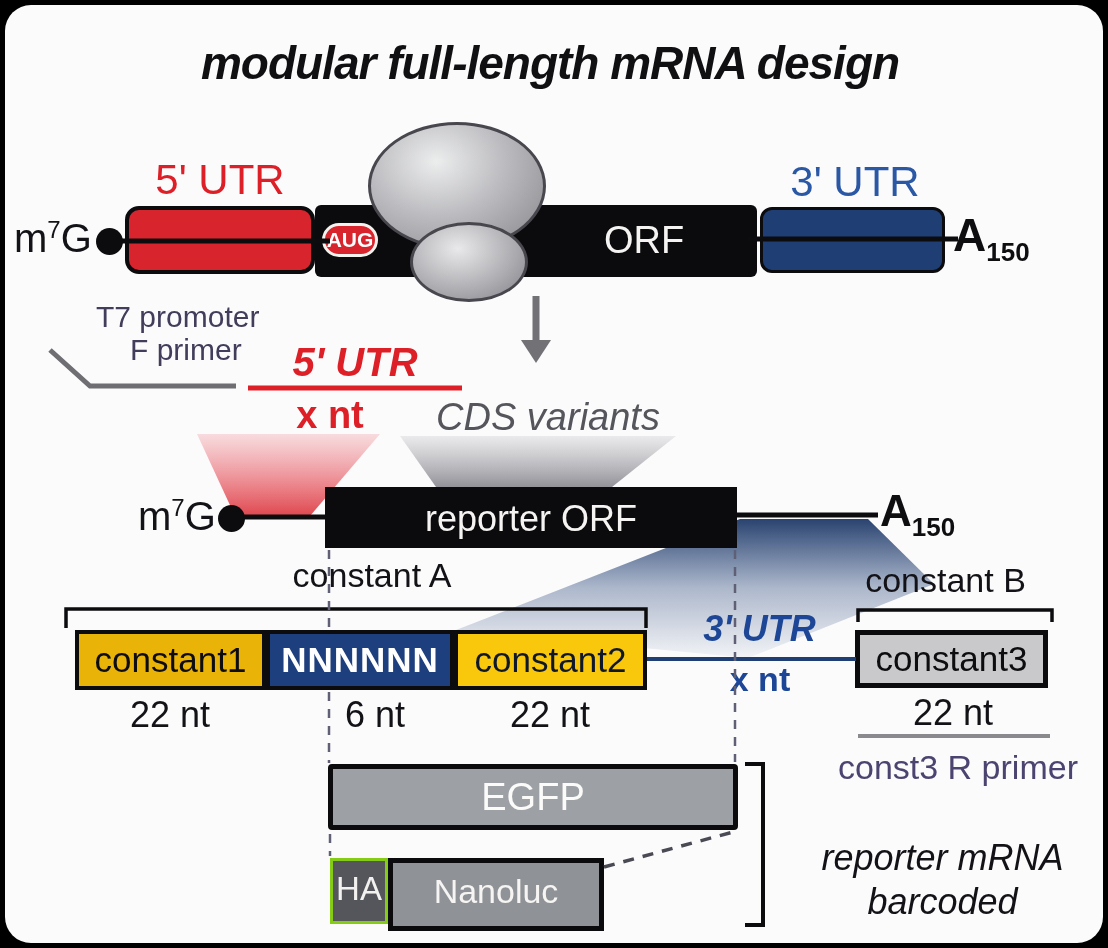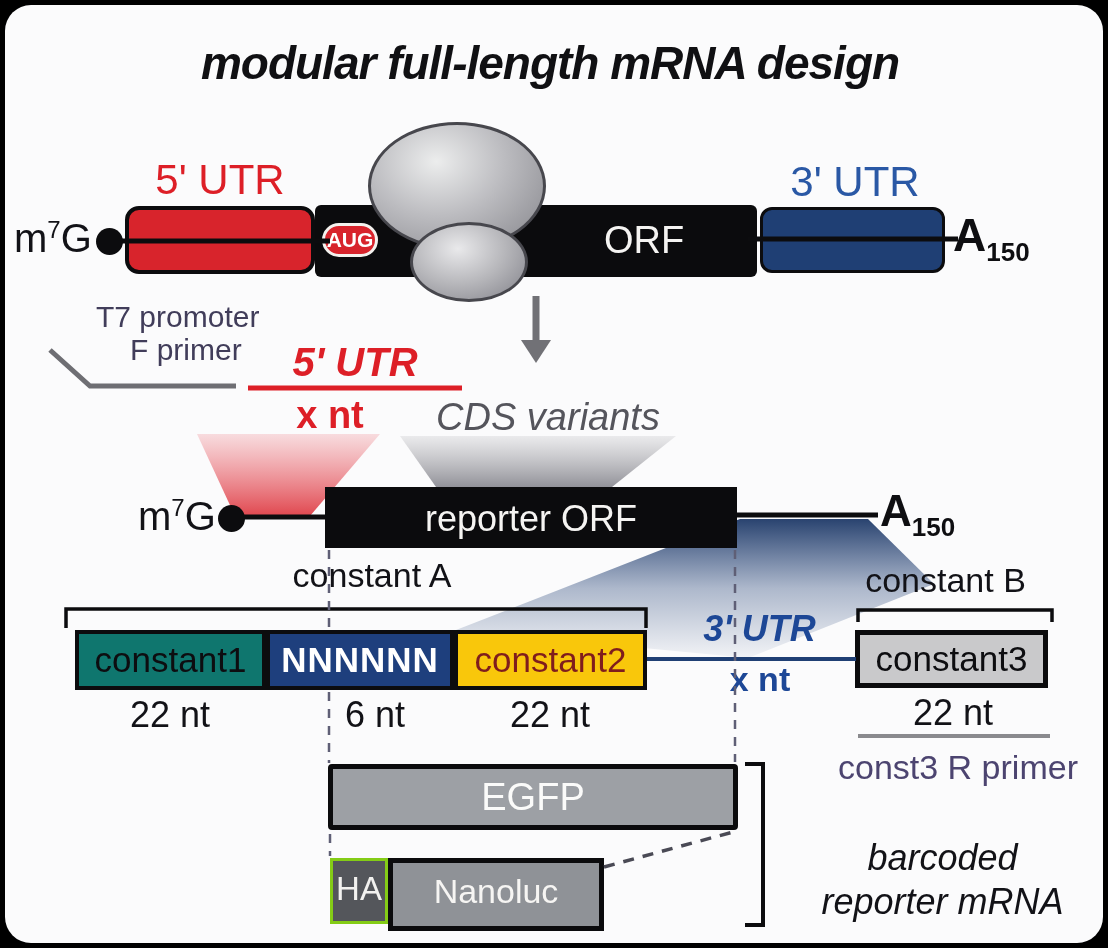--- a/index.html
+++ b/index.html
@@ -45,23 +45,23 @@
   .utr5-nt-label{left:240px;top:394px;width:180px;text-align:center;font-size:38px;font-weight:bold;color:#dd1f27;}
   .cds-label{left:408px;top:396px;width:280px;text-align:center;font-size:38px;font-style:italic;color:#55555c;}
 
   .rep-bar{left:325px;top:487px;width:412px;height:61px;background:#0b0b0d;}
   .rep-label{left:325px;top:498px;width:412px;text-align:center;font-size:36px;color:#f5f4f2;}
   .constA-label{left:262px;top:556px;width:220px;text-align:center;font-size:34px;color:#121217;}
   .constB-label{left:838px;top:561px;width:215px;text-align:center;font-size:34px;color:#121217;}
 
   .bx{position:absolute;top:630px;height:60px;border:4px solid #0c0c0e;box-sizing:border-box;
       text-align:center;font-size:35px;line-height:52px;}
-  .bx-green{left:75px;width:191px;background:#0f766e;color:#0d0d10;}
+  .bx-green{left:75px;width:191px;background:#eab308;color:#0d0d10;}
   .bx-navy{left:266px;width:188px;background:#1e3f7d;color:#fff;font-weight:bold;letter-spacing:1px;}
-  .bx-yellow{left:454px;width:193px;background:#f9c70b;color:#7f1d1d;}
+  .bx-yellow{left:454px;width:193px;background:#f9c70b;color:#0f172a;}
   .nt-label{position:absolute;top:694px;font-size:36px;color:#121217;text-align:center;}
 
   .utr3-var-label{left:672px;top:608px;width:175px;text-align:center;font-size:36px;font-weight:bold;
                   font-style:italic;color:#1d4796;}
   .utr3-nt-label{left:685px;top:660px;width:150px;text-align:center;font-size:34px;font-weight:bold;color:#1d4796;}
   .const3-box{left:855px;top:630px;width:193px;height:58px;background:#c9c9cb;border:5px solid #0b0b0d;
               box-sizing:border-box;text-align:center;font-size:35px;line-height:48px;color:#0d0d10;}
   .const3-nt{left:858px;top:692px;width:190px;text-align:center;font-size:36px;color:#121217;}
   .rprimer-label{left:838px;top:748px;width:235px;text-align:center;font-size:34px;color:#4c4470;}
 
@@ -152,22 +152,22 @@
   <div class="abs t utr3-nt-label">x nt</div>
 
   <div class="abs const3-box t">constant3</div>
   <div class="abs t const3-nt">22 nt</div>
   <div class="abs t rprimer-label">const3 R primer</div>
 
   <div class="abs egfp-box t">EGFP</div>
   <div class="abs ha-box t">HA</div>
   <div class="abs nanoluc-box t">Nanoluc</div>
   <div class="abs barcoded-caption">
+    <div>reporter mRNA</div>
     <div>barcoded</div>
-    <div>reporter mRNA</div>
   </div>
 
   <svg class="layer" width="1108" height="948">
 
     <line x1="112" y1="241" x2="330" y2="241" stroke="#0c0c0e" stroke-width="5"></line>
     <line x1="748" y1="239" x2="958" y2="239" stroke="#0c0c0e" stroke-width="5"></line>
 
     <polyline points="50,350 90,386 236,386" fill="none" stroke="#6e6e73" stroke-width="5"></polyline>
 
     <line x1="248" y1="388" x2="462" y2="388" stroke="#dd1f27" stroke-width="5"></line>

